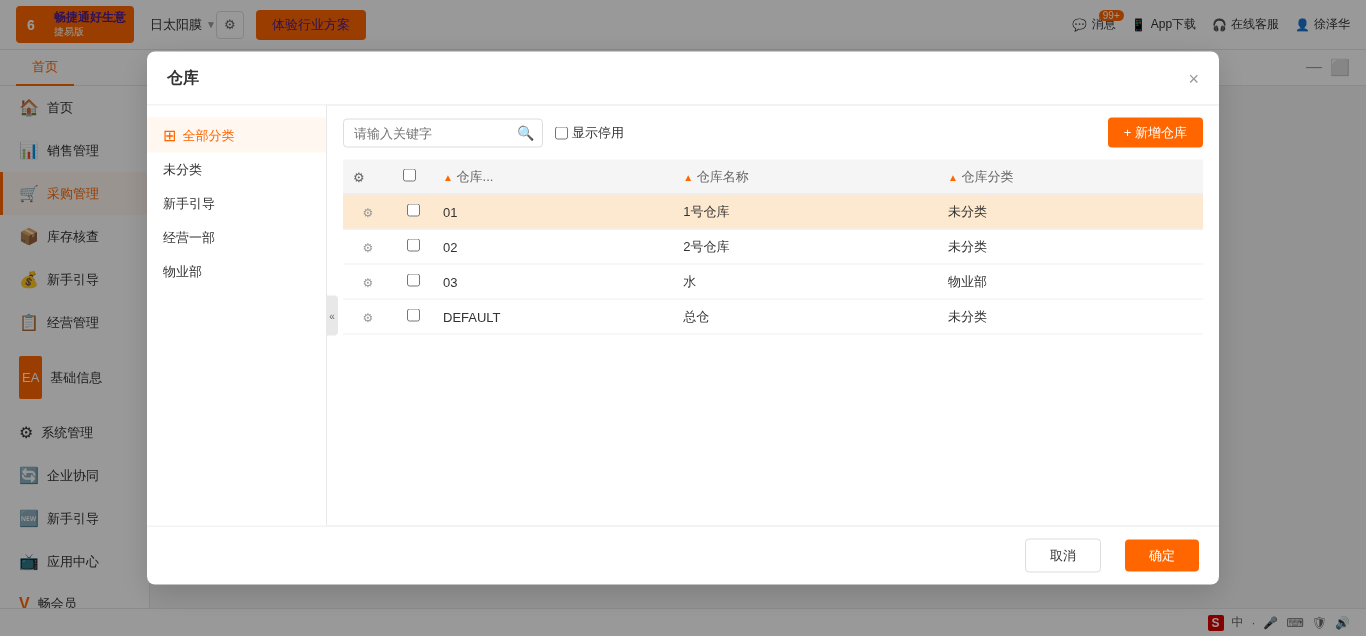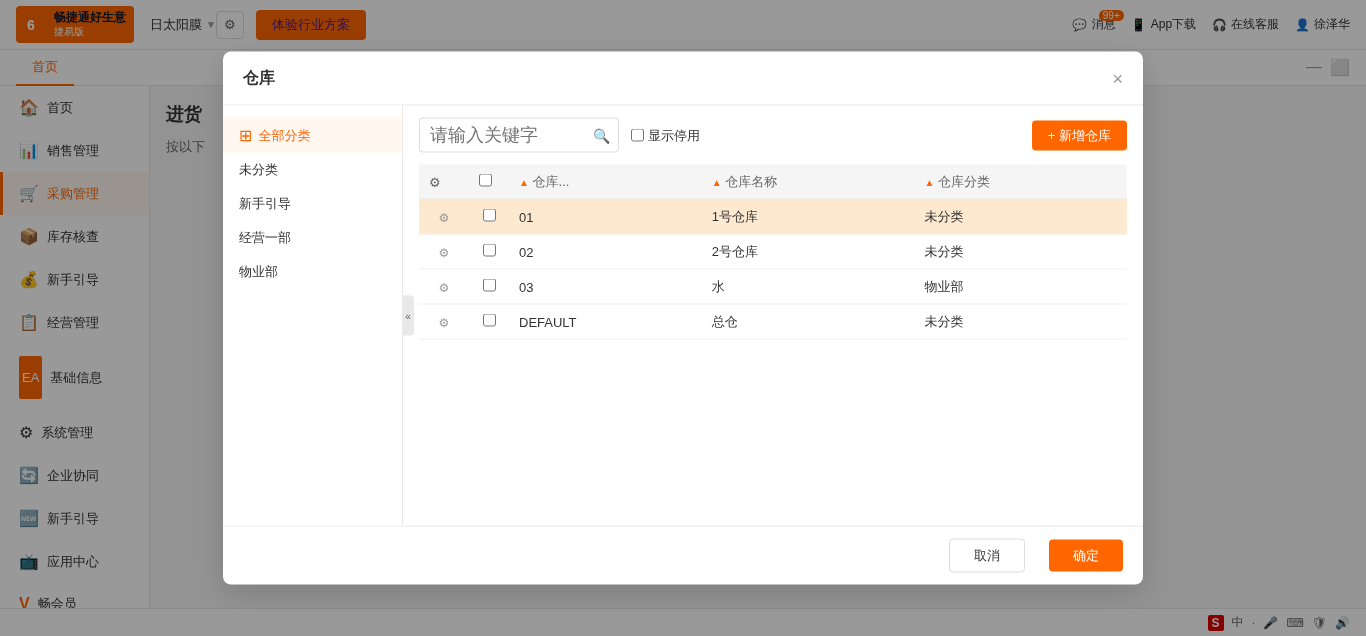--- a/index.html
+++ b/index.html
@@ -72,21 +72,21 @@
     
     .overlay {
       position: fixed; top: 0; left: 0; width: 100%; height: 100%;
       background: rgba(0,0,0,0.4); z-index: 100;
     }
 
     
     .modal {
       position: fixed; top: 50%; left: 50%;
       transform: translate(-50%, -50%);
-      width: 920px; background: #fff; border-radius: 8px;
+      width: 1072px; background: #fff; border-radius: 8px;
       z-index: 200; box-shadow: 0 8px 30px rgba(0,0,0,0.15);
       display: flex; flex-direction: column;
     }
     .modal-header {
       padding: 16px 20px; border-bottom: 1px solid #e8e8e8;
       display: flex; align-items: center; justify-content: space-between;
     }
     .modal-title { font-size: 16px; font-weight: bold; color: #333; }
     .modal-close { cursor: pointer; font-size: 18px; color: #999; line-height: 1; }
     .modal-body { display: flex; flex: 1; min-height: 420px; }
@@ -109,21 +109,21 @@
     }
     .tree-item.selected { color: #f60; background: #fff7f0; }
 
     
     .table-panel { flex: 1; padding: 12px 16px; display: flex; flex-direction: column; }
     .table-toolbar {
       display: flex; align-items: center; gap: 12px; margin-bottom: 12px;
     }
     .search-input {
       border: 1px solid #ddd; border-radius: 4px; padding: 6px 32px 6px 10px;
-      font-size: 18px; width: 200px; outline: none; position: relative;
+      font-size: 13px; width: 200px; outline: none; position: relative;
     }
     .search-wrap { position: relative; display: inline-block; }
     .search-icon { position: absolute; right: 8px; top: 50%; transform: translateY(-50%); color: #999; font-size: 14px; }
     .show-disabled { display: flex; align-items: center; gap: 4px; font-size: 13px; color: #333; cursor: pointer; }
     .add-btn {
       margin-left: auto; background: #f60; color: #fff; border: none; border-radius: 4px;
       padding: 6px 16px; cursor: pointer; font-size: 13px; white-space: nowrap;
     }
 
     
@@ -184,21 +184,21 @@
 <div class="overlay"></div>
 
 <div class="top-header">
   <div class="brand-logo">
     <div class="brand-logo-icon">
       <svg width="20" height="20" viewBox="0 0 20 20">
         <text x="2" y="15" font-size="14" fill="#fff" font-weight="bold">6</text>
       </svg>
     </div>
     <div>
-      <div style="font-size:12px;color:#0f172a;font-weight:bold;line-height:1.3;">畅捷通好生意</div>
+      <div style="font-size:12px;color:#4c1d95;font-weight:bold;line-height:1.3;">畅捷通好生意</div>
       <div style="font-size:10px;color:#ffe;">捷易版</div>
     </div>
   </div>
 
   <div class="store-selector">
     <span>日太阳膜</span>
     <span style="font-size:10px;color:#999;">▼</span>
   </div>
 
   <div class="gear-btn">

